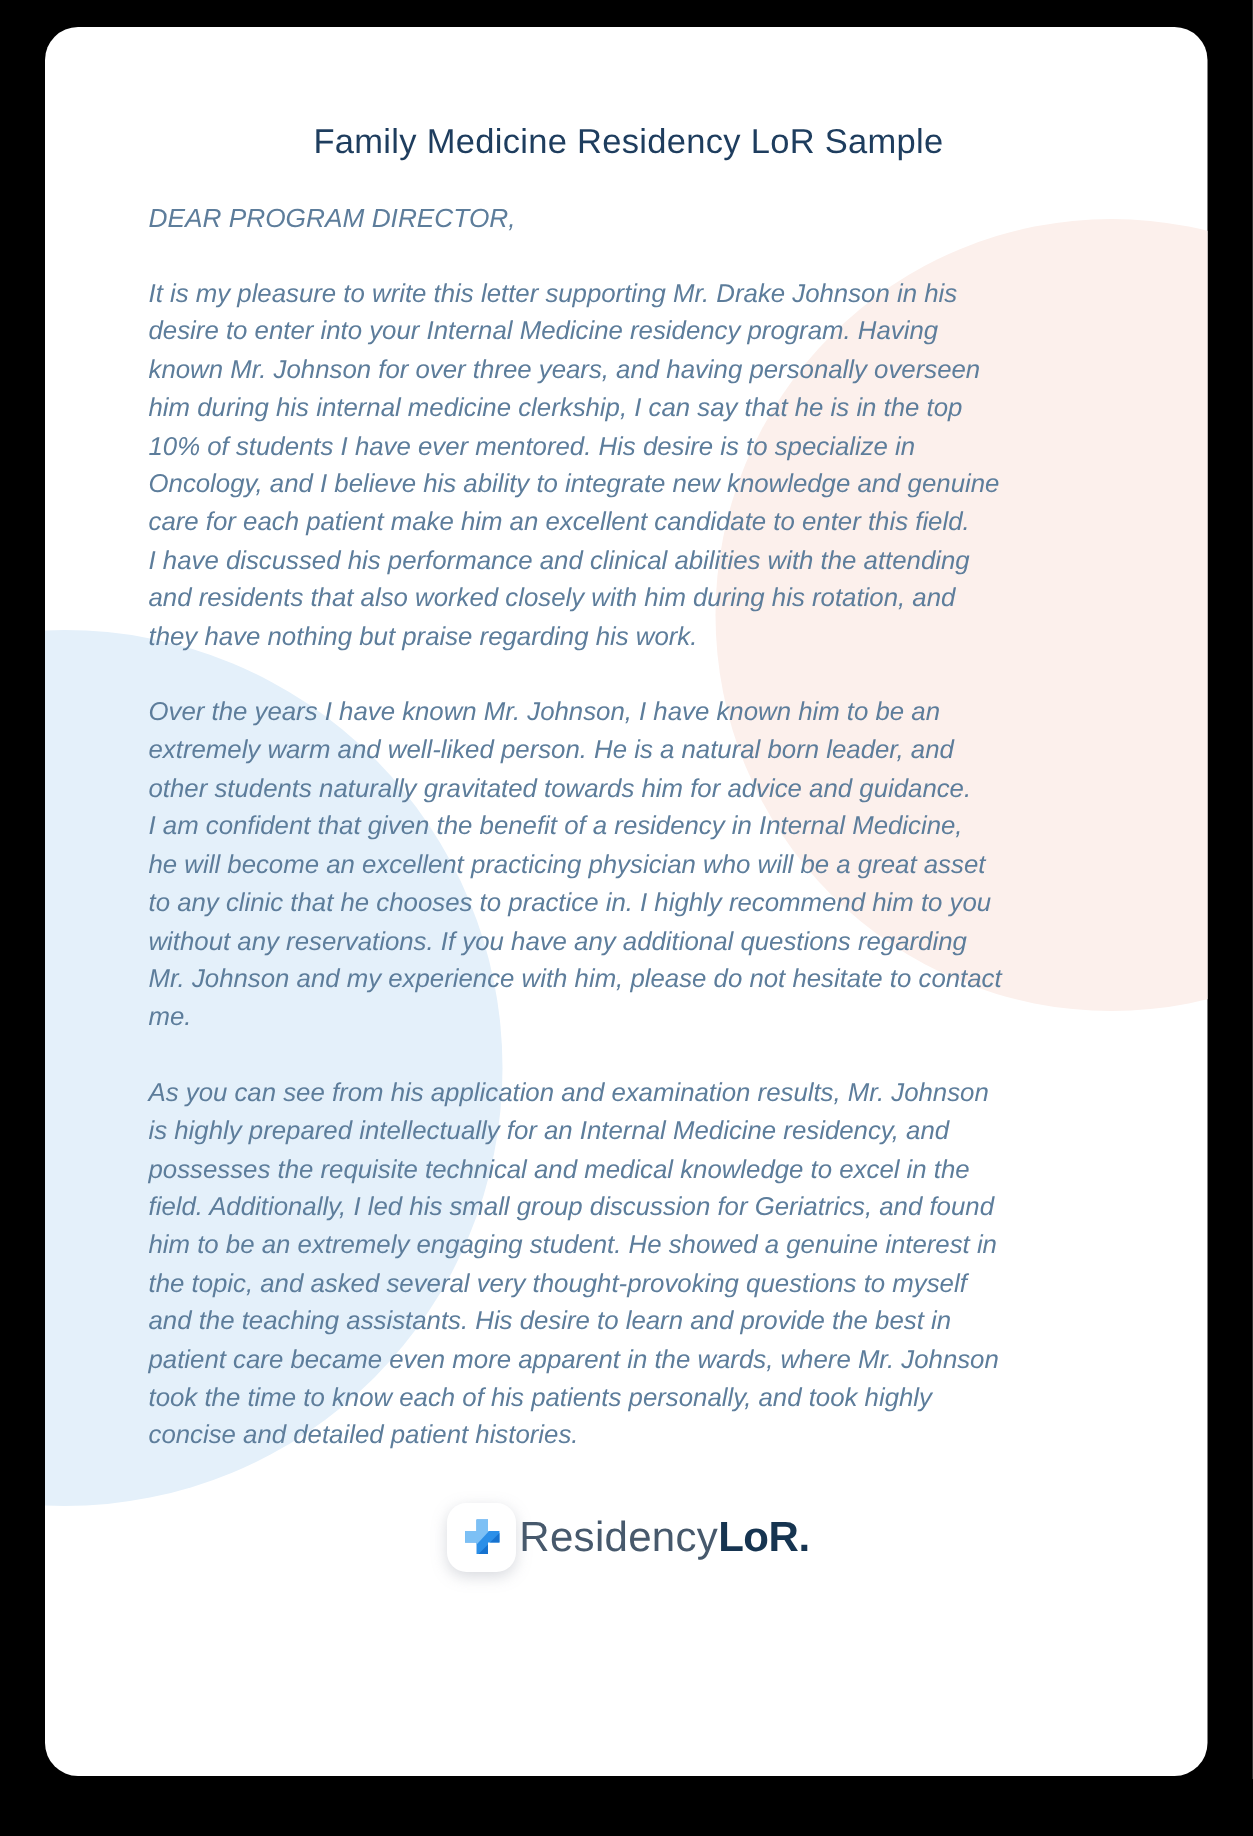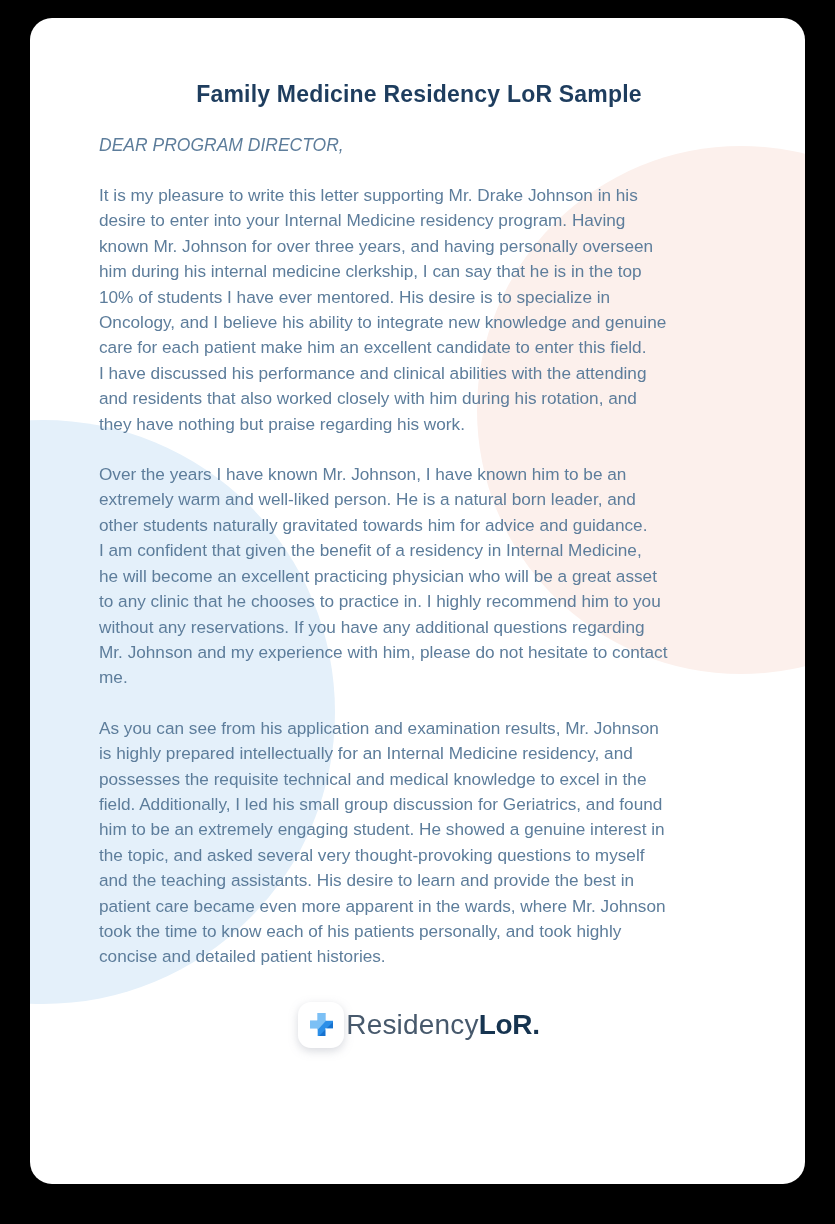--- a/index.html
+++ b/index.html
@@ -47,37 +47,38 @@
   }
   .content {
     position: relative;
     padding: 62px 66px 0 69px;
   }
   .title {
     margin: 0 0 26px 0;
     text-align: center;
     font-size: 23px;
     line-height: 28px;
-    font-weight: 700;
+    font-weight: 400;
     letter-spacing: 0.2px;
     color: var(--title_navy);
   }
   .salutation {
     margin: 16px 0 27px 0;
     font-style: italic;
     font-size: 17.5px;
     line-height: 22px;
     color: var(--body_slate);
   }
   .para {
     margin: 0 0 25px 0;
     font-size: 17.2px;
     line-height: 25.4px;
     color: var(--body_slate);
     white-space: pre-line;
+    font-style: italic;
   }
   .signoff {
     margin: 0;
     font-style: italic;
     font-size: 17.2px;
     line-height: 25.4px;
     color: var(--body_slate);
     white-space: pre-line;
   }
   .logo-row {

